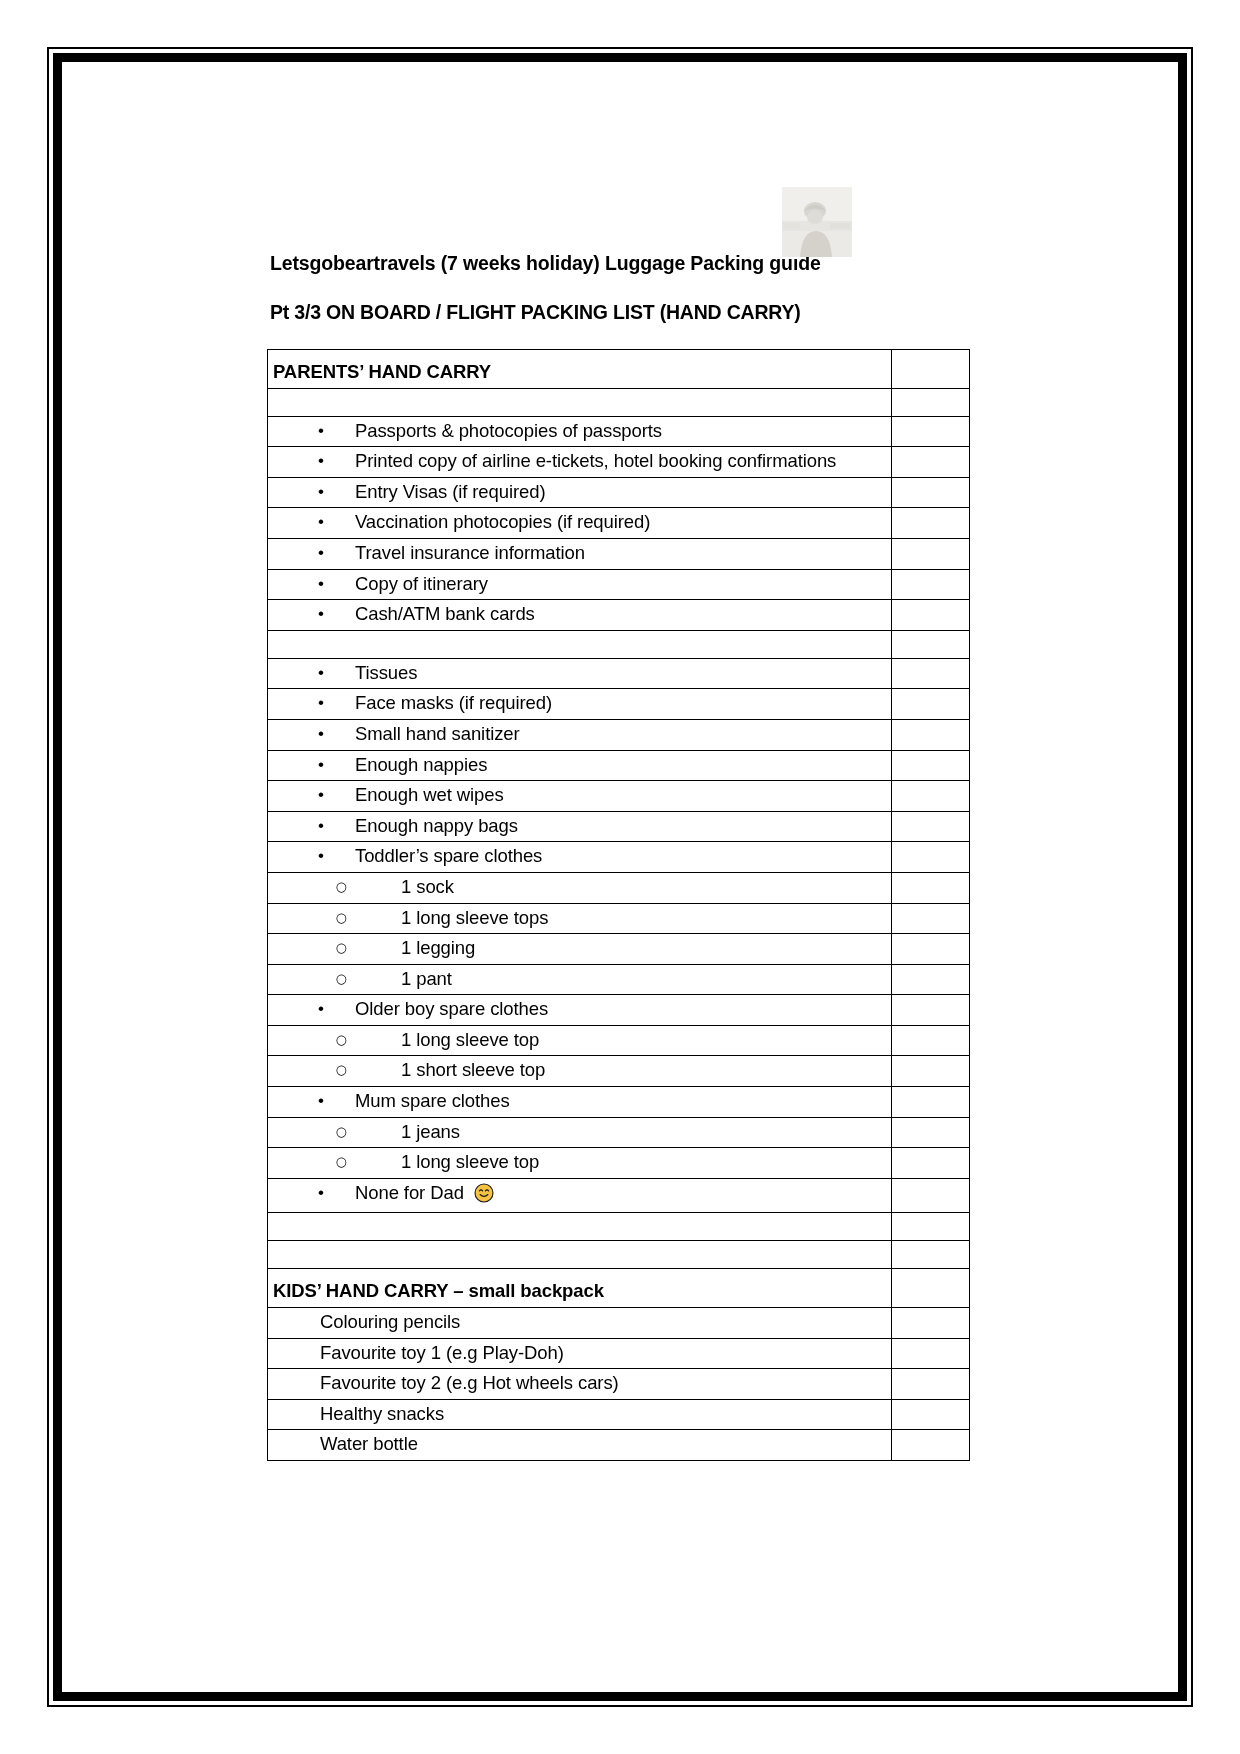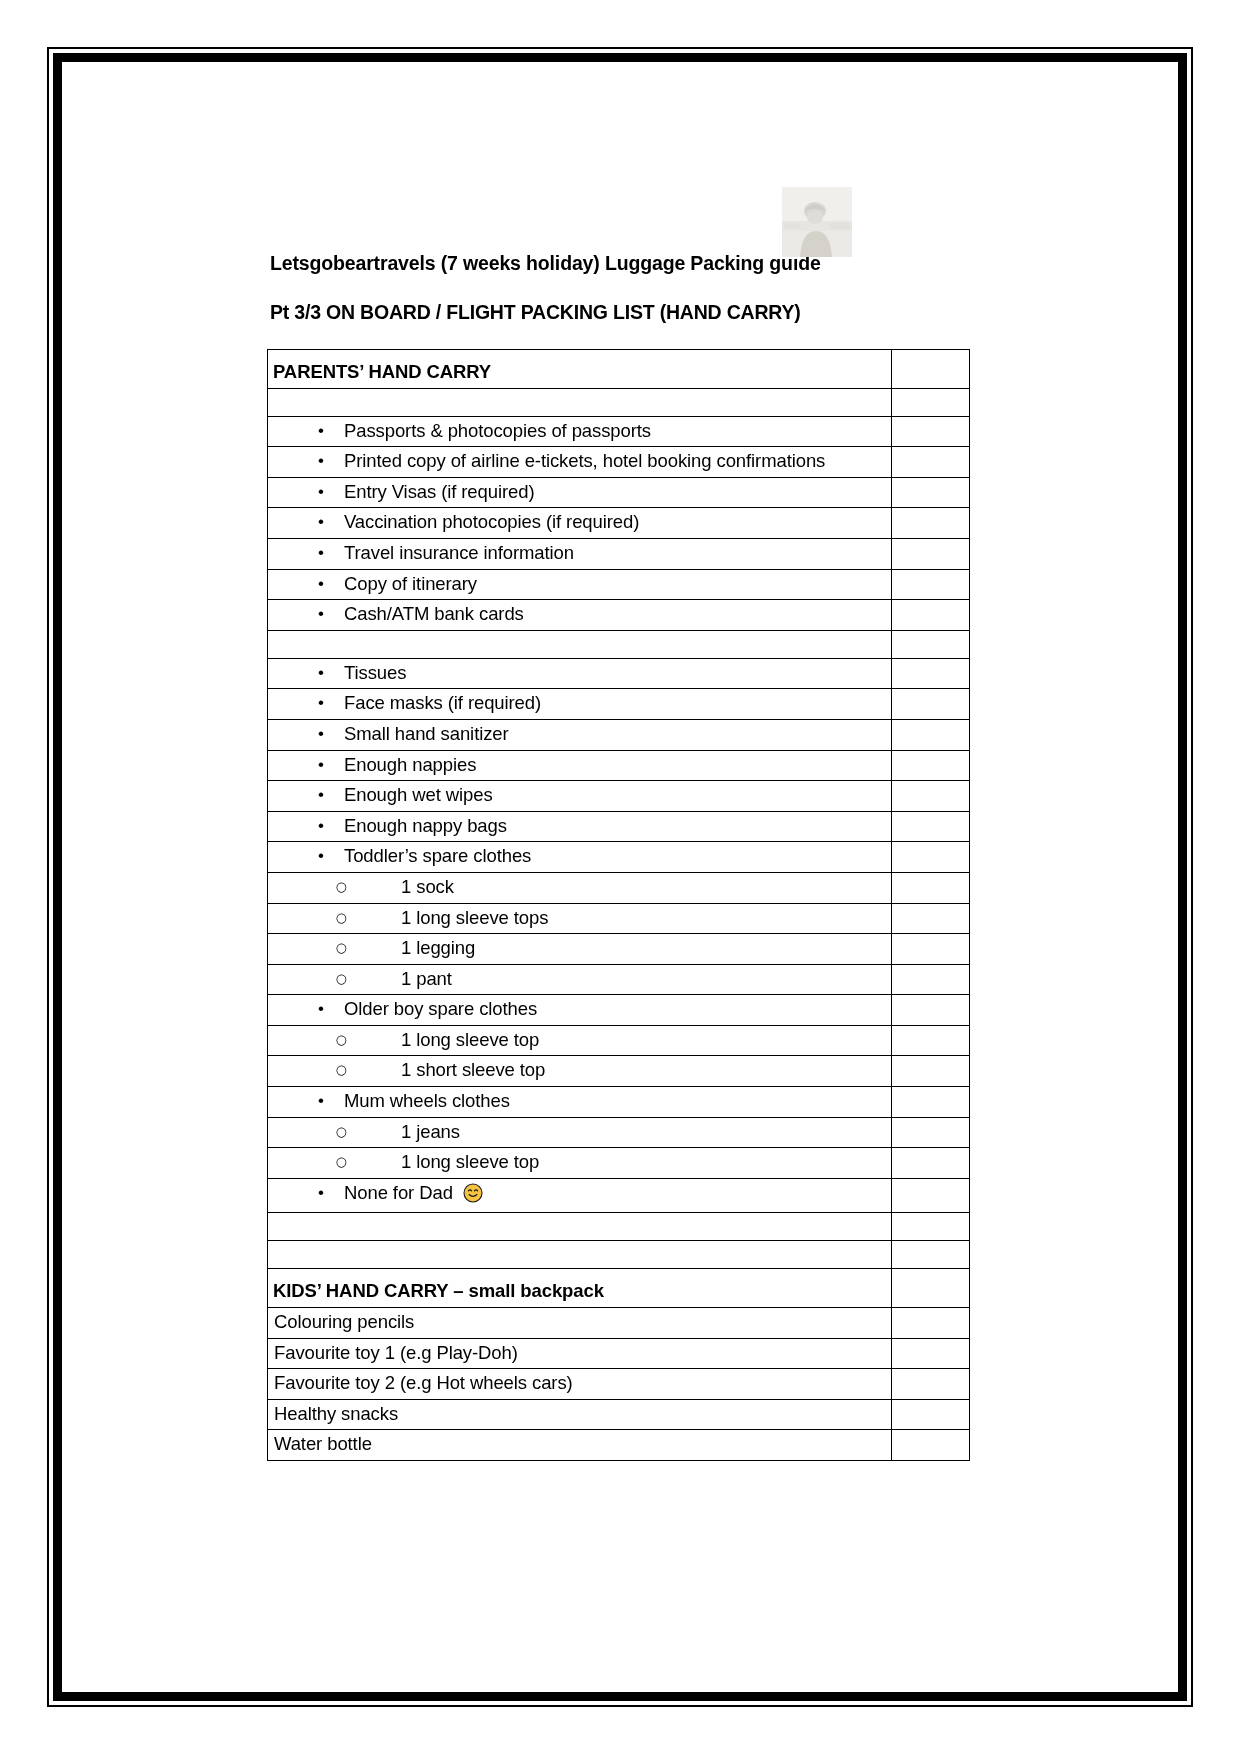--- a/index.html
+++ b/index.html
@@ -134,20 +134,21 @@
     flex: 0 0 auto;
     width: 42px;
     text-align: center;
     margin-left: 32px;
     font-size: 17px;
     line-height: 1.42;
   }
   .bul1 .txt {
     flex: 1 1 auto;
     padding-left: 2px;
+    margin-left: 11px;
   }
 
   
   .bul2 {
     display: flex;
     align-items: flex-start;
     padding: 2px 5px 3px 0;
   }
   .bul2 .marker {
     flex: 0 0 auto;
@@ -156,21 +157,21 @@
     margin-left: 58px;
     font-size: 13px;
     line-height: 1.85;
     font-family: "DejaVu Sans", sans-serif;
   }
   .bul2 .txt {
     flex: 1 1 auto;
     padding-left: 45px;
   }
 
-  .plain .cell-pad { padding-left: 6px; }
+  .plain .cell-pad { padding-left: 6px; margin-left: 46px; }
 
   .emoji-smile {
     display: inline-block;
     vertical-align: -4px;
     margin-left: 5px;
   }
 </style>
 </head>
 <body>
 
@@ -455,21 +456,21 @@
             </div>
           </td>
           <td class="c-check">
             <div class="cell-pad">&nbsp;</div>
           </td>
         </tr>
         <tr class="r-bullet1">
           <td class="c-label">
             <div class="bul1">
               <span class="marker">•</span>
-              <span class="txt">Mum wheels clothes</span>
+              <span class="txt">Mum spare clothes</span>
             </div>
           </td>
           <td class="c-check">
             <div class="cell-pad">&nbsp;</div>
           </td>
         </tr>
         <tr class="r-bullet2">
           <td class="c-label">
             <div class="bul2">
               <span class="marker">○</span>

